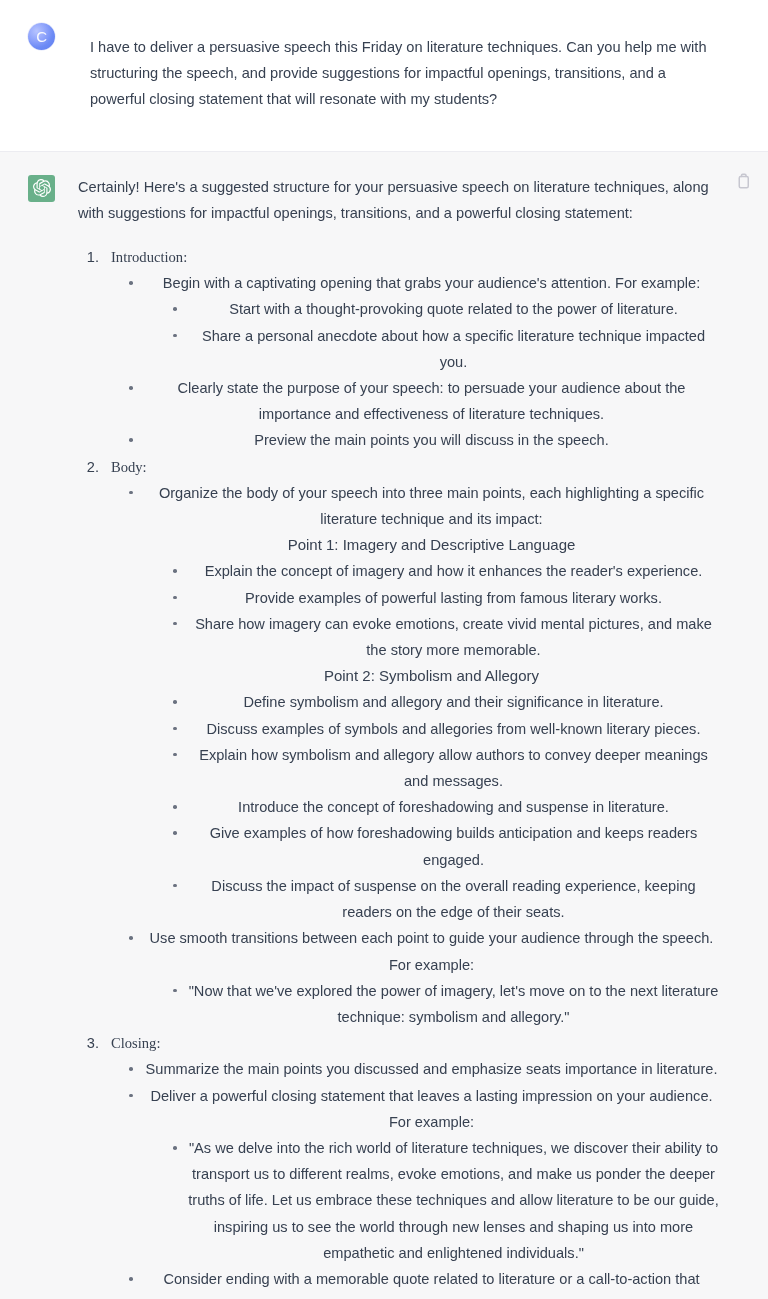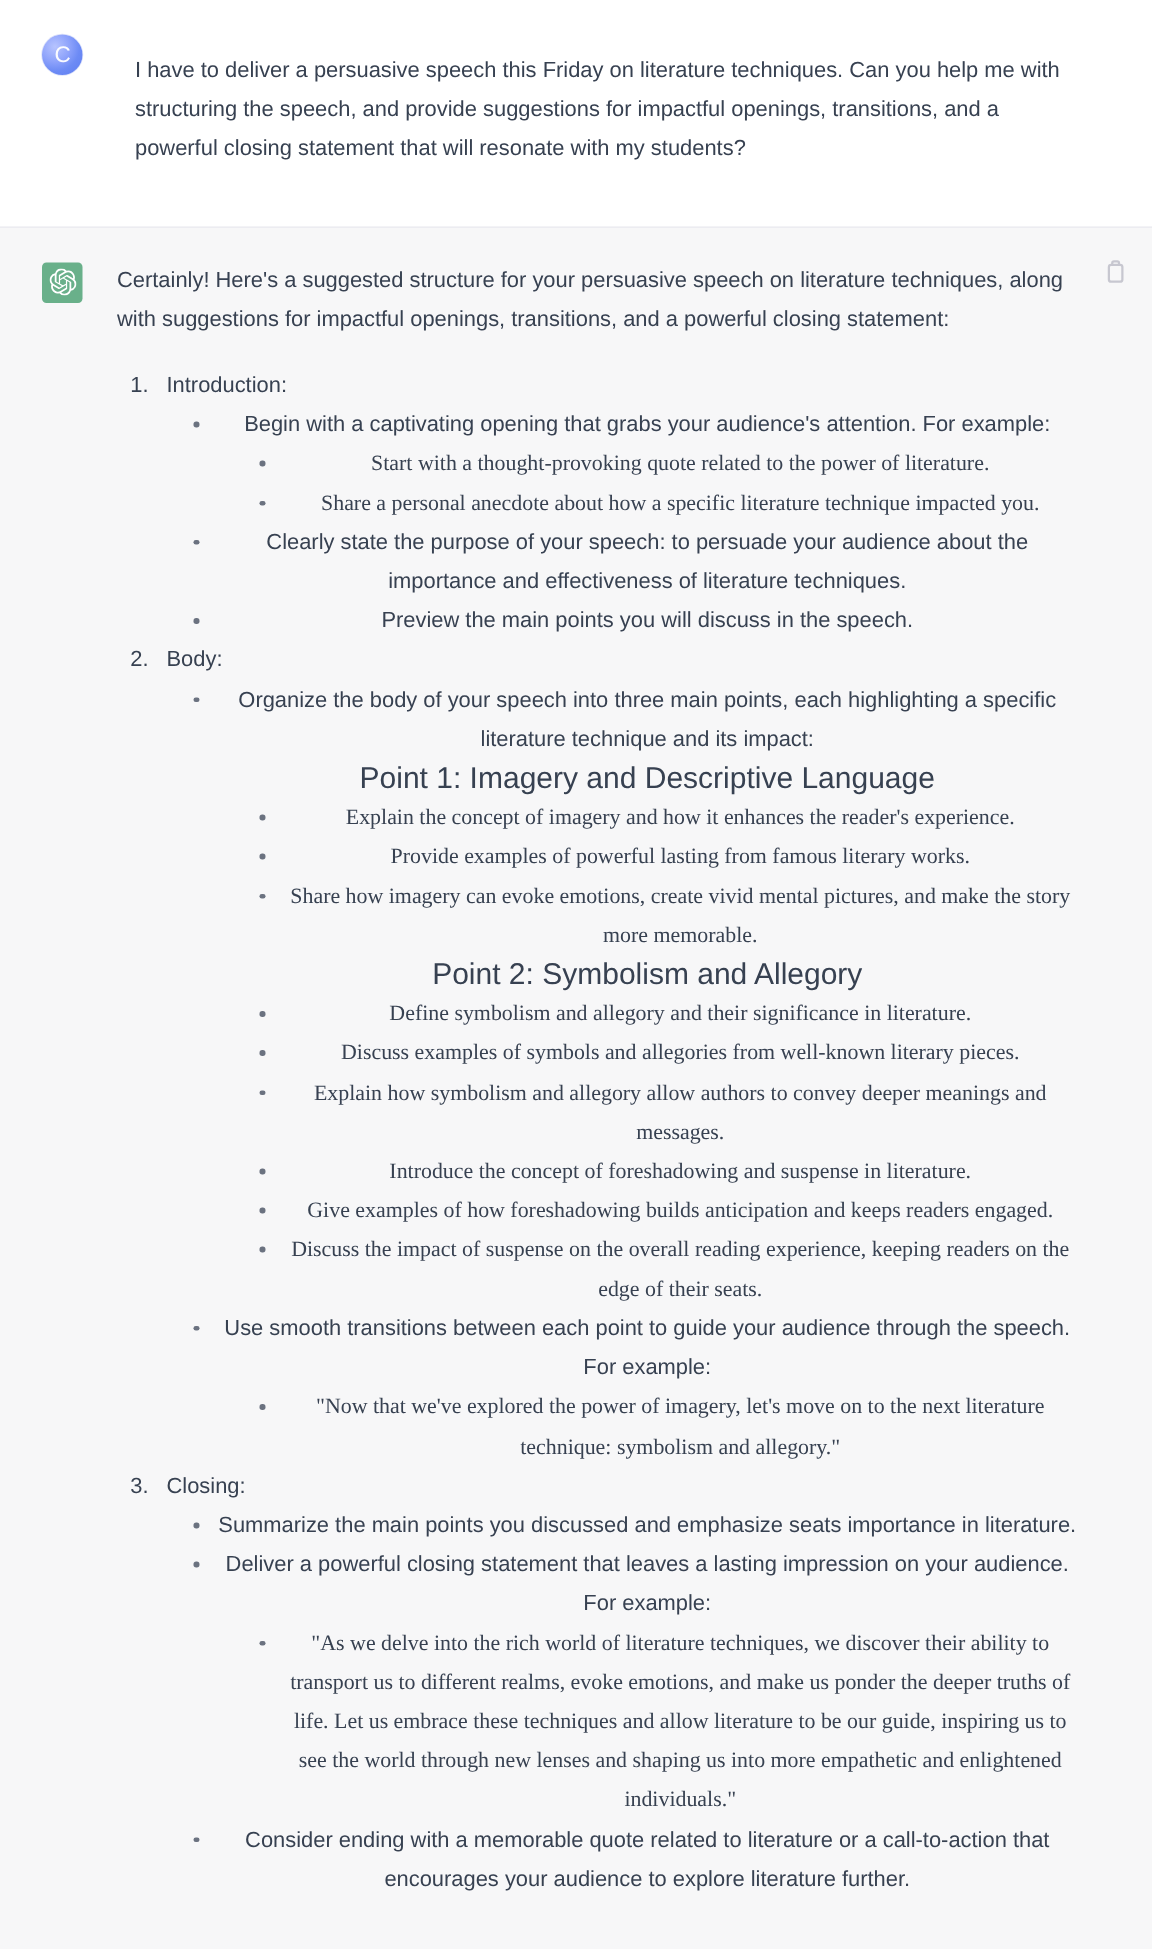--- a/index.html
+++ b/index.html
@@ -103,20 +103,21 @@
     width: 18px;
     text-align: right;
     color: #374151;
     font-size: 14.6px;
     line-height: 26.2px;
   }
   .item-title {
     color: #374151;
     font-size: 14.6px;
     line-height: 26.2px;
+    font-family: Liberation Serif, serif;
   }
 
   
   ul.bul {
     list-style: none;
     margin: 0;
     padding: 0;
   }
   ul.bul > li.bul-item {
     position: relative;
@@ -130,25 +131,25 @@
   ul.bul > li.bul-item > .dot {
     position: absolute;
     left: 8px;
     top: 11px;
     width: 3.6px;
     height: 3.6px;
     border-radius: 50%;
     background: #6b7280;
   }
   ul.lvl1 { margin-left: 10px; }
-  ul.lvl2 { margin-left: 22px; font-family: Liberation Serif, serif; }
+  ul.lvl2 { margin-left: 22px; }
   .point-head {
     margin-left: 0px;
     color: #374151;
-    font-size: 20px;
+    font-size: 15px;
     line-height: 26.2px;
   }
 
   .copy-btn {
     position: absolute;
     top: 20px;
     right: 16px;
     width: 18px;
     height: 18px;
     opacity: 0.45;

